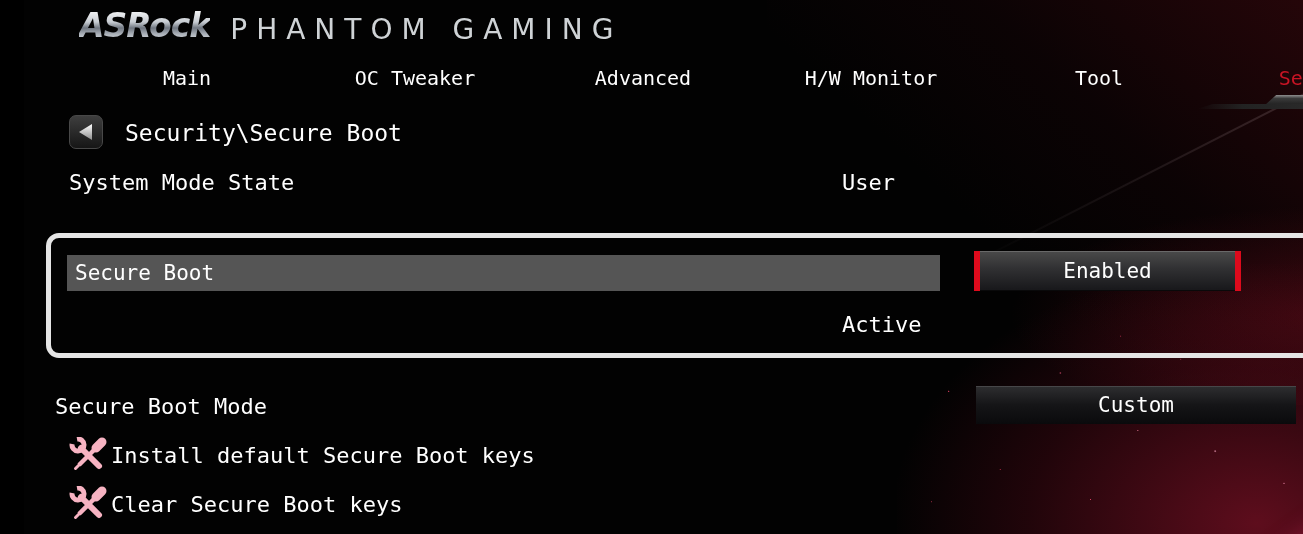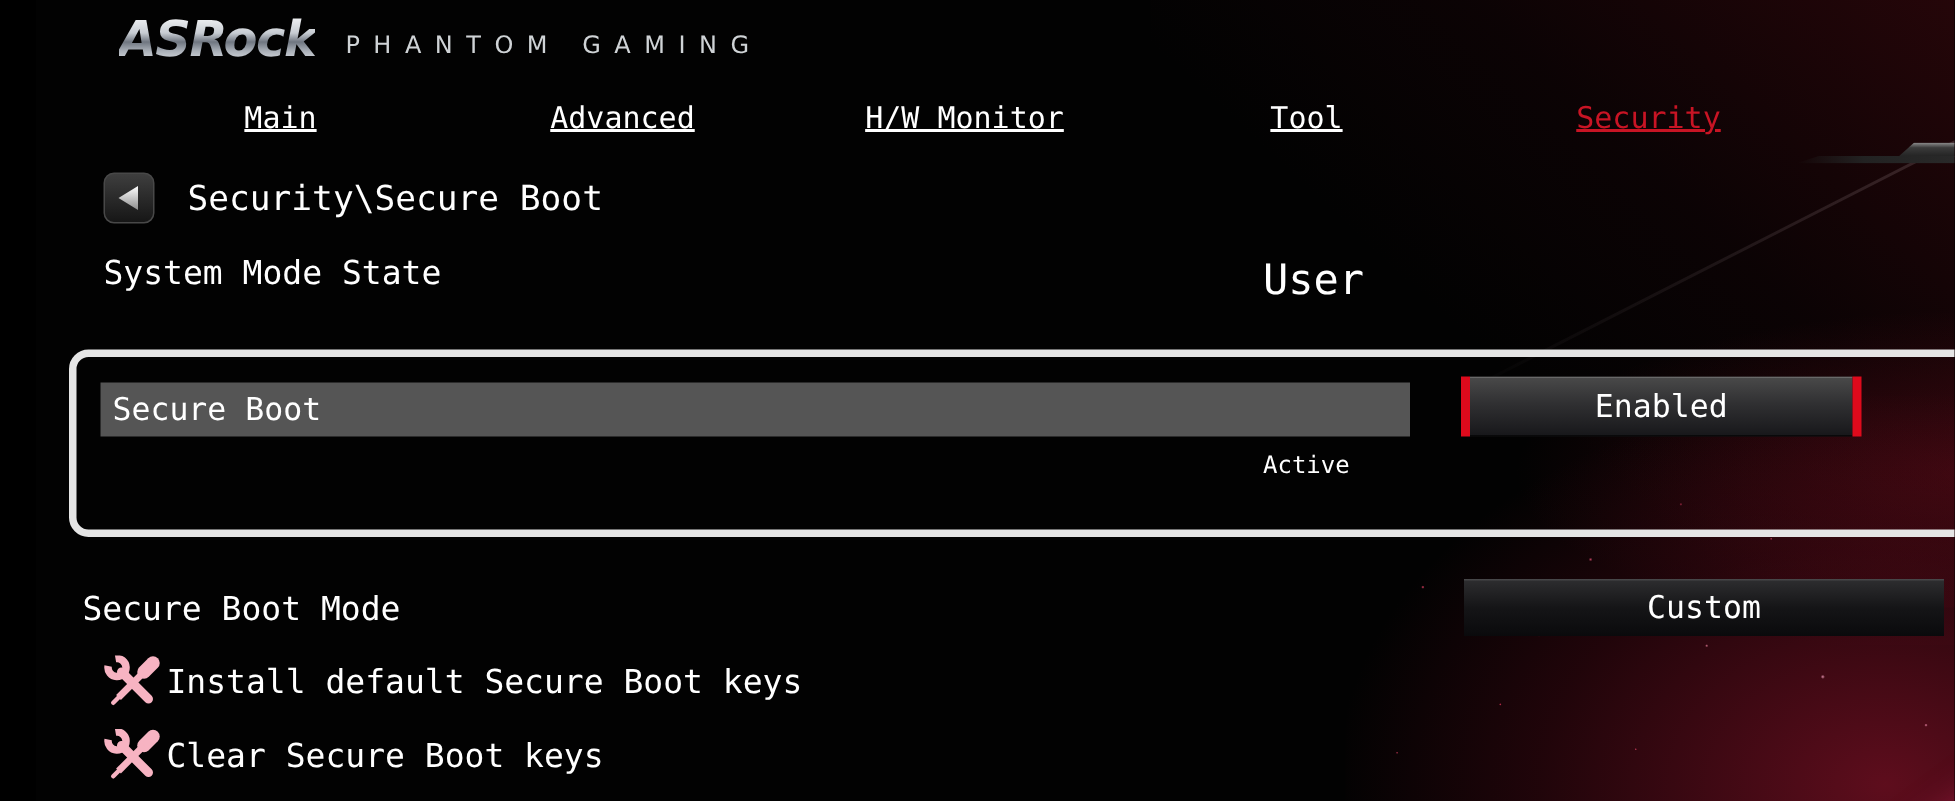--- a/index.html
+++ b/index.html
@@ -62,28 +62,28 @@
   .brand{position:absolute;left:55px;top:6px;display:flex;align-items:center;gap:20px;z-index:2;}
   .brand-asrock{
     font-family:"DejaVu Sans","Liberation Sans",sans-serif;
     font-style:italic;font-weight:bold;font-size:33px;letter-spacing:-1px;
     background:linear-gradient(180deg,#ffffff 5%,#c7ccd2 40%,#6f7680 55%,#aab0b8 70%,#eef1f4 95%);
     -webkit-background-clip:text;background-clip:text;color:transparent;
     line-height:40px;
   }
   .brand-series{
     font-family:"DejaVu Sans","Liberation Sans",sans-serif;
-    font-weight:400;font-size:16px;letter-spacing:9px;color:#cfd3d6;
+    font-weight:400;font-size:28px;letter-spacing:9px;color:#cfd3d6;
     padding-top:6px;
   }
   
   .nav{position:absolute;left:49px;top:60px;width:1368px;display:flex;z-index:2;}
   .nav-tab{
     width:228px;text-align:center;font-size:20px;color:#fff;
-    padding:6px 0;cursor:pointer;white-space:nowrap;text-decoration:underline;
+    padding:6px 0;cursor:pointer;white-space:nowrap;
   }
   .nav-tab.active{color:#c81424;}
   .tab-underline{
     position:absolute;top:95px;right:0;width:62px;height:10px;z-index:2;
     background:linear-gradient(180deg,#8f8f8f,#3a3a3a 35%,#212121);
     clip-path:polygon(18% 0,100% 0,100% 100%,0 100%);
   }
   .tab-underline-ext{
     position:absolute;top:104px;right:0;width:130px;height:5px;z-index:2;
     background:linear-gradient(90deg, rgba(30,30,30,0), #222 35%, #2c2c2c);
@@ -92,21 +92,21 @@
   
   .back-btn{
     position:absolute;left:45px;top:115px;width:34px;height:34px;z-index:2;
     border-radius:7px;border:1px solid #484848;box-sizing:border-box;
     background:linear-gradient(180deg,#3e3e3e,#161616);
     display:flex;align-items:center;justify-content:center;cursor:pointer;
   }
   .breadcrumb-title{position:absolute;left:101px;top:120px;font-size:23px;z-index:2;white-space:nowrap;}
   
   .field-label{position:absolute;font-size:22px;z-index:2;white-space:nowrap;}
-  .field-value{position:absolute;font-size:28px;z-index:2;white-space:nowrap;}
+  .field-value{position:absolute;font-size:22px;z-index:2;white-space:nowrap;}
   .lbl-sysmode{left:45px;top:170px;}
   .val-sysmode{left:818px;top:170px;}
   
   .purple-box{
     position:absolute;left:22px;top:233px;width:1275px;height:125px;z-index:2;
     box-sizing:border-box;border:5px solid #e5e5e5;border-radius:13px;
   }
   .sb-row{
     position:absolute;left:16px;top:17px;width:873px;height:36px;
     background:#555555;display:flex;align-items:center;cursor:pointer;
@@ -115,21 +115,21 @@
   .value-btn{
     position:absolute;display:flex;align-items:center;justify-content:center;
     font-size:21px;color:#fff;cursor:pointer;box-sizing:border-box;
   }
   .enabled-btn{
     left:923px;top:13px;width:267px;height:40px;
     background:linear-gradient(180deg,#4a4a4a,#303032 45%,#17171a);
     border-left:6px solid #de0a1c;border-right:6px solid #de0a1c;
     box-shadow:inset 0 1px 0 rgba(255,255,255,.18), inset 0 -1px 0 rgba(0,0,0,.6);
   }
-  .val-active{left:791px;top:62px;font-size:16px;position:absolute;text-align:right;}
+  .val-active{left:791px;top:74px;font-size:22px;position:absolute;text-align:right;}
   
   .lbl-sbmode{left:31px;top:394px;}
   .custom-btn{
     left:952px;top:386px;width:320px;height:38px;position:absolute;z-index:2;
     background:linear-gradient(180deg,#2e2e30,#151517 50%,#0a0a0c);
     box-shadow:inset 0 1px 0 rgba(255,255,255,.12);
   }
   
   .action-row{
     position:absolute;left:45px;height:38px;z-index:2;
@@ -153,20 +153,21 @@
   <div class="fx fx-beam-main"></div>
   <div class="fx fx-sparkles"></div>
 
   <div class="brand">
     <span class="brand-asrock">ASRock</span>
     <span class="brand-series">PHANTOM GAMING</span>
   </div>
 
   <div class="nav">
     <div class="nav-tab">Main</div>
+    <div class="nav-tab">OC Tweaker</div>
     <div class="nav-tab">Advanced</div>
     <div class="nav-tab">H/W Monitor</div>
     <div class="nav-tab">Tool</div>
     <div class="nav-tab active">Security</div>
   </div>
   <div class="tab-underline"></div>
   <div class="tab-underline-ext"></div>
 
   <div class="back-btn">
     <svg class="back-icon" width="16" height="18" viewBox="0 0 16 18">

